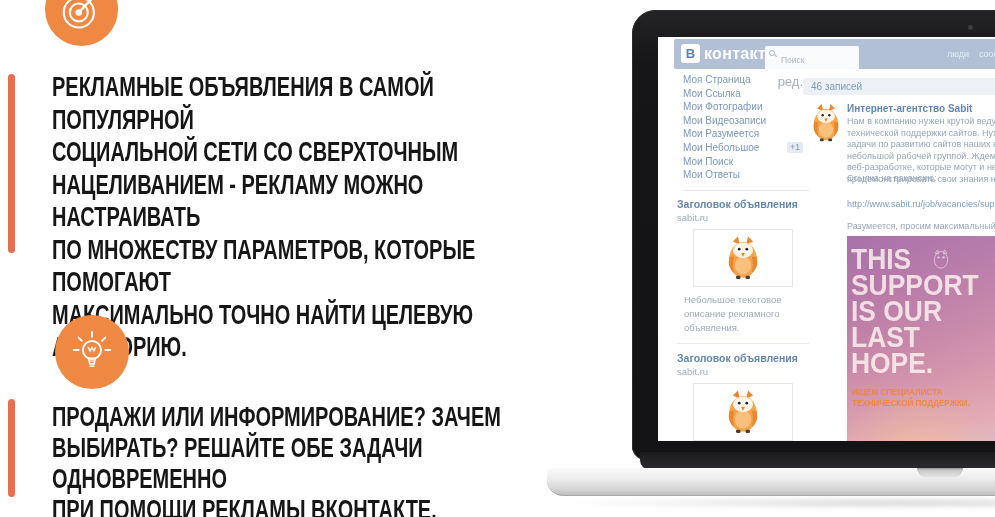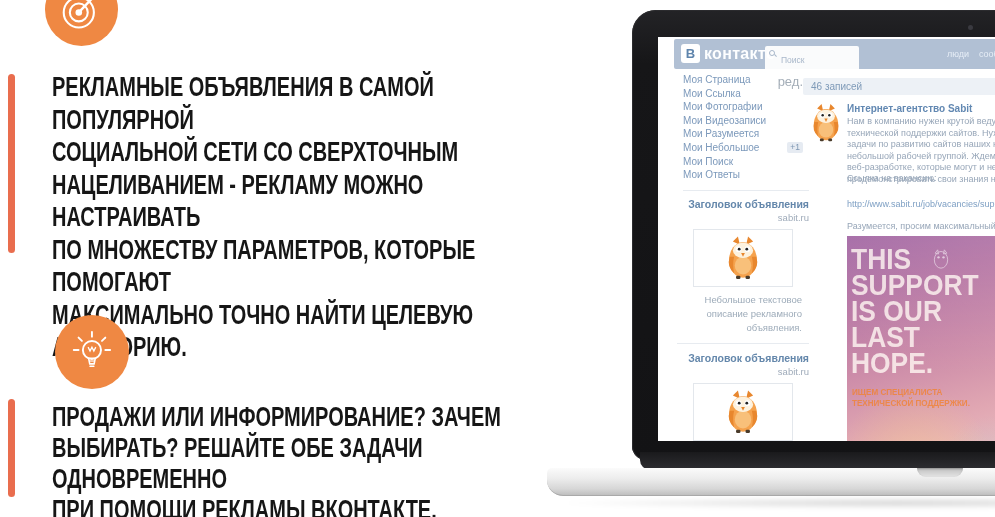--- a/index.html
+++ b/index.html
@@ -93,21 +93,21 @@
   .mlabel { flex:1; color:#7c99bb; white-space:nowrap; }
   .mextra { color:#a4aeb8; font-size:13px; }
   .mextra:empty { display:none; }
   .mbadge { background:#e6ebf2; color:#7f97b3; font-size:8.5px;
     padding:0 3px; border-radius:2px; line-height:11px; }
   .mbadge:empty { display:none; }
   .side-divider { position:absolute; left:25px; top:153px; width:126px; height:0;
     border-top:1px solid #e7ebf0; }
   .vk-ads { position:absolute; left:19px; top:161px; width:132px; }
   .ad + .ad { border-top:1px solid #e7ebf0; margin-top:8px; padding-top:8px; }
-  .ad { text-align:right; cursor:pointer; }
+  .ad { text-align:left; cursor:pointer; }
   .ad-title { font-size:10.5px; font-weight:700; color:#6487ab; }
   .ad-domain { font-size:9.5px; color:#9fabba; margin-top:2px; }
   .ad-imgbox { width:100px; height:58px; margin:6px auto 0; background:#fff;
     border:1px solid #e3e7ec; display:flex; align-items:center; justify-content:center; }
   .ad-imgbox svg { width:38px; height:46px; }
   .ad-desc { font-size:9.5px; line-height:14px; color:#9dabb9; margin-top:6px;
     width:118px; margin-left:auto; margin-right:auto; }
 
   
   .vk-feed { position:absolute; left:145px; top:41px; width:420px; height:363px; overflow:hidden; }

